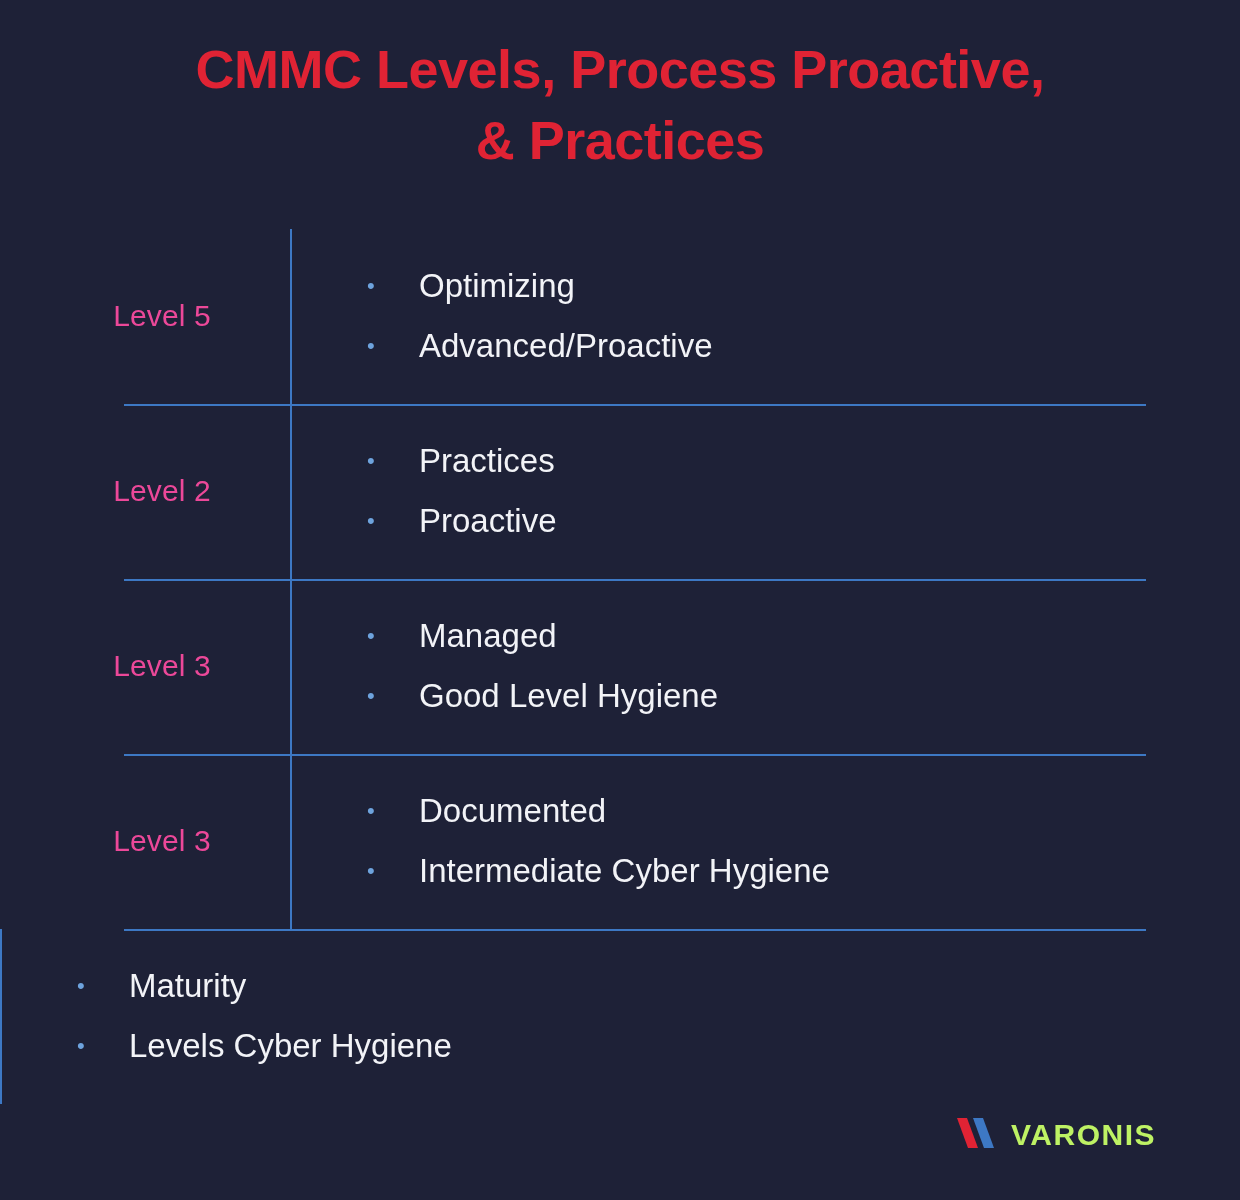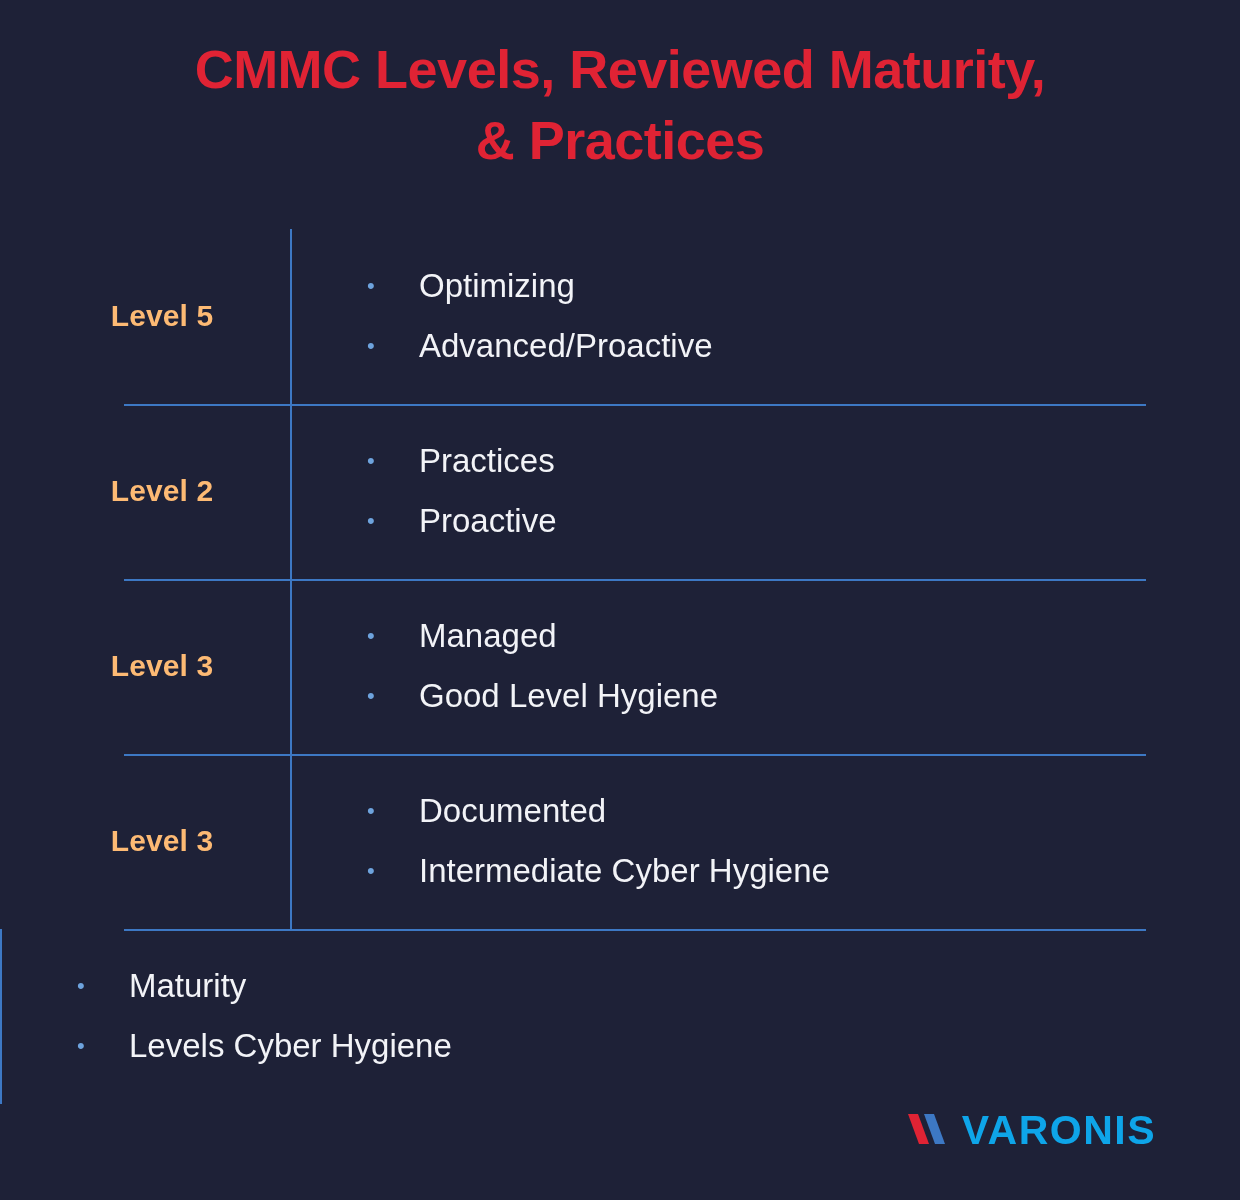--- a/index.html
+++ b/index.html
@@ -53,22 +53,22 @@
   .level-cell {
     width: 290px;
     flex: 0 0 290px;
     display: flex;
     align-items: center;
     justify-content: center;
     position: relative;
     box-sizing: border-box;
   }
   .level-label {
-    color: #fdba74;
-    font-weight: bold;
+    color: #ec4899;
+    font-weight: normal;
     font-size: 30px;
     letter-spacing: 0.1px;
     padding-left: 34px;
   }
 
   .vline {
     flex: 0 0 2px;
     width: 2px;
     background: #3d78c4;
   }
@@ -103,31 +103,31 @@
     right: 84px;
     bottom: 46px;
     display: flex;
     align-items: center;
     gap: 8px;
   }
   .logo-mark {
     display: block;
   }
   .logo-text {
-    color: #0ea5e9;
+    color: #bef264;
     font-weight: bold;
-    font-size: 41px;
+    font-size: 30px;
     letter-spacing: 1.5px;
   }
 </style>
 </head>
 <body>
 
 <div class="title">
-  <span class="line">CMMC Levels, Reviewed Maturity,</span>
+  <span class="line">CMMC Levels, Process Proactive,</span>
   <span class="line">&amp; Practices</span>
 </div>
 
 <div class="table">
 
   <div class="row">
     <div class="level-cell">
       <span class="level-label">Level 5</span>
     </div>
     <div class="vline"></div>

